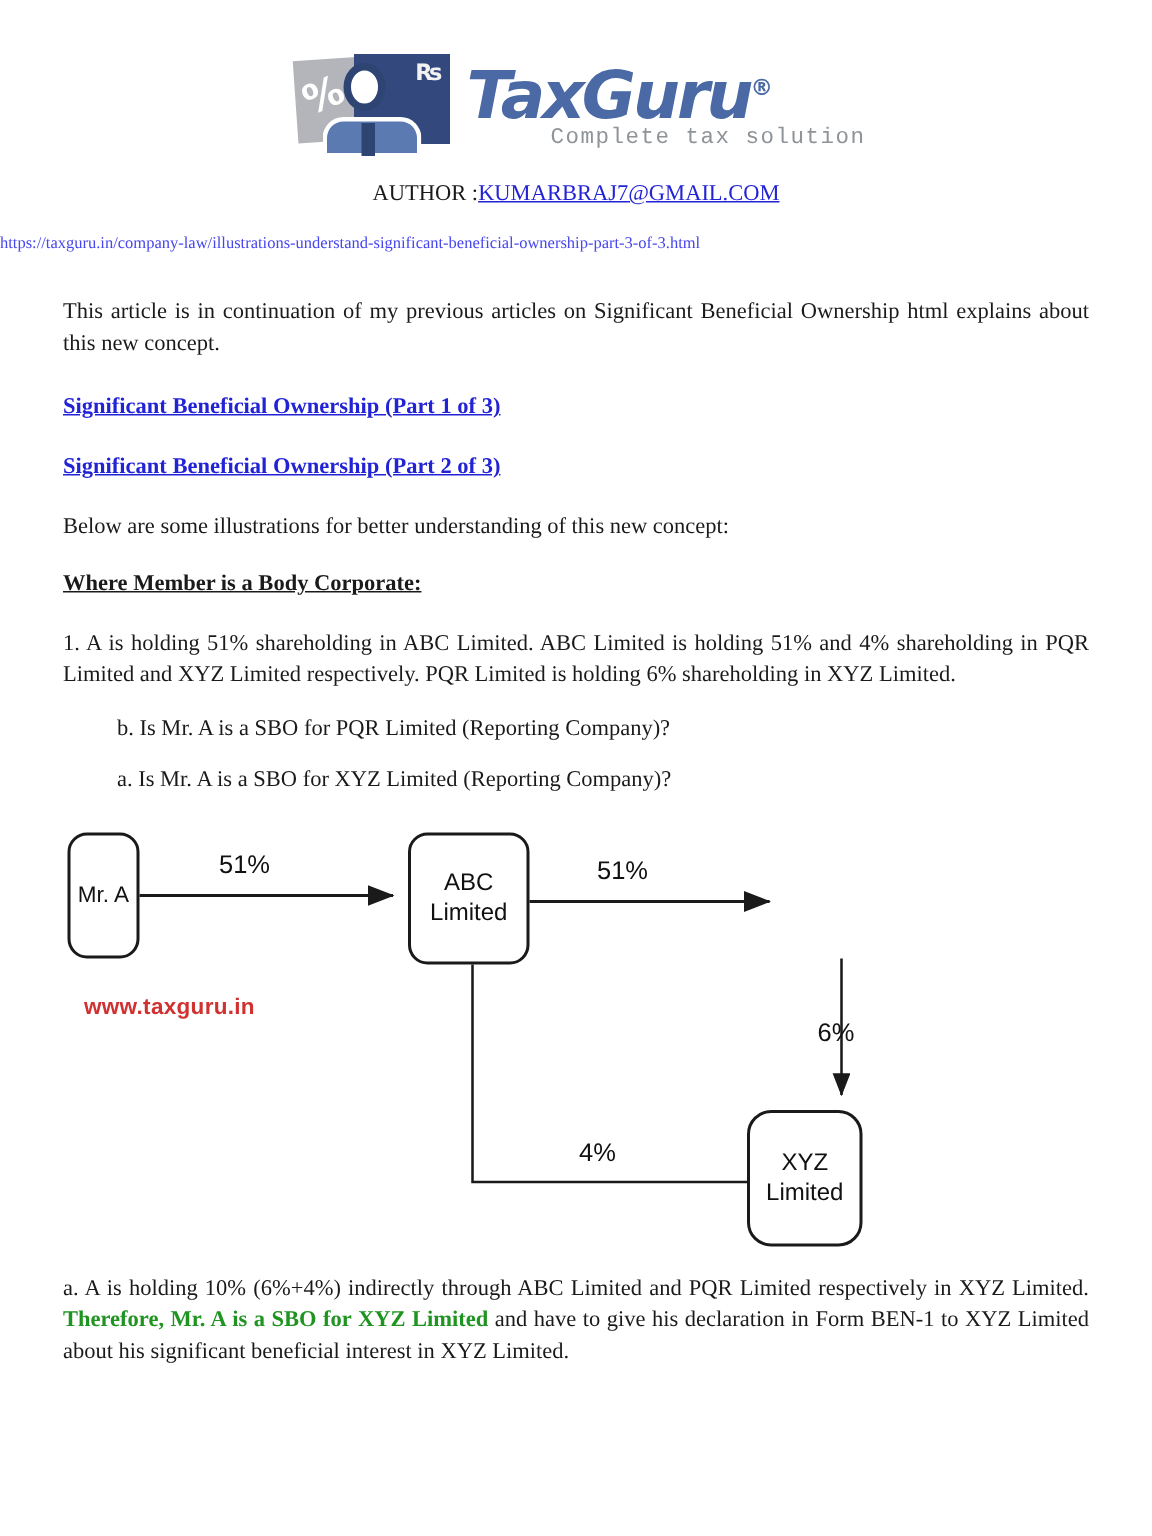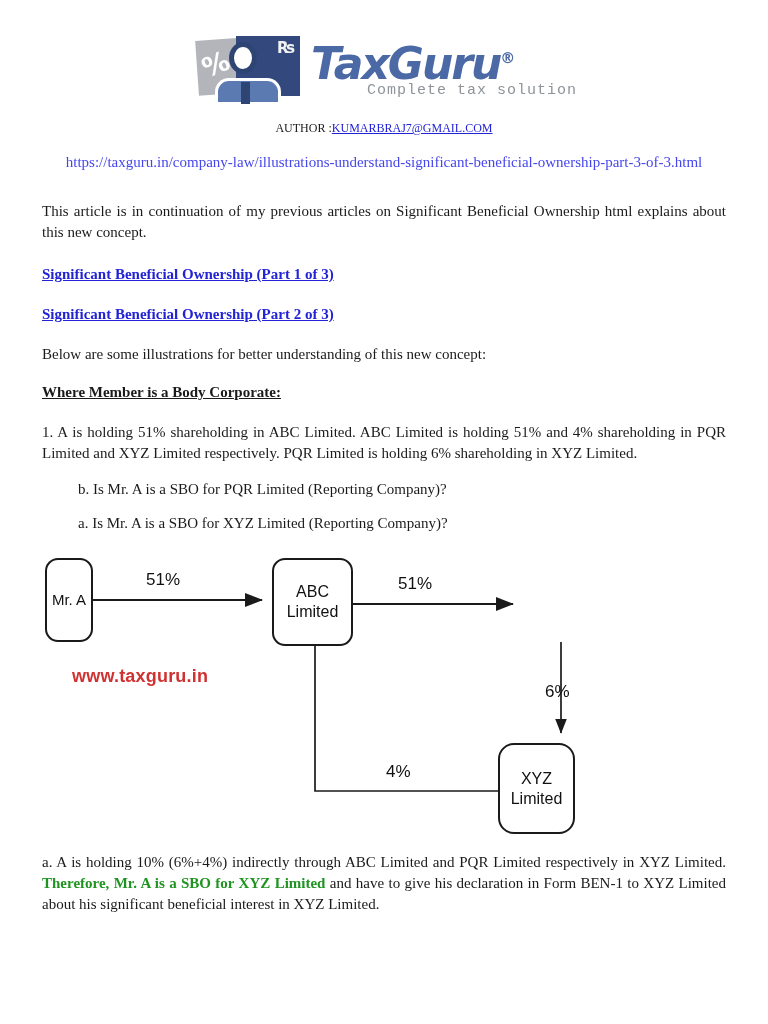--- a/index.html
+++ b/index.html
@@ -35,23 +35,23 @@
   .logo-textblock{margin-left:2px;padding-top:2px;}
   .brand-line{font-family:"DejaVu Sans",sans-serif;font-style:italic;font-weight:bold;font-size:44px;line-height:44px;color:var(--brand-blue);letter-spacing:-2px;}
   .brand-reg{font-size:15px;vertical-align:super;letter-spacing:0;}
   .brand-tagline{font-family:Liberation Mono, monospace;font-size:15px;color:#8f9499;margin-top:-4px;padding-left:56px;letter-spacing:1px;}
 
   
   .doc-title{
     margin:16px auto 0;max-width:640px;text-align:center;
     font-size:22px;line-height:30px;font-weight:bold;color:#000;
   }
-  .author-line{margin-top:17px;text-align:center;font-size:12px;}
+  .author-line{margin-top:17px;text-align:center;font-size:15px;}
   .author-line a{color:var(--link-blue);text-decoration:underline;}
-  .url-line{margin-top:18px;text-align:center;font-size:15px;}
+  .url-line{margin-top:18px;text-align:left;font-size:11px;}
   .url-line a{color:var(--url-blue);text-decoration:none;}
 
   .body-p{margin:30px 42px 0;font-size:15px;line-height:21px;text-align:justify;}
   .link-p{margin:23px 42px 0;font-size:15px;}
   .link-p a{color:var(--link-blue);font-weight:bold;text-decoration:underline;text-align:center;}
   .plain-p{margin:23px 42px 0;font-size:15px;}
   .section-h{margin:21px 42px 0;font-size:15px;font-weight:bold;text-decoration:underline;}
   .case-p{margin:21px 42px 0;font-size:15px;line-height:21px;text-align:justify;}
   .question-p{margin:17px 42px 0 78px;font-size:15px;}
 
@@ -65,21 +65,21 @@
   }
   .node-mra{left:45px;top:14px;width:48px;height:84px;font-size:15px;white-space:nowrap;}
   .node-abc{left:272px;top:14px;width:81px;height:88px;}
   .node-pqr{left:523px;top:9px;width:77px;height:89px;}
   .node-xyz{left:498px;top:199px;width:77px;height:91px;border-radius:16px;}
   .edge-label{position:absolute;font-size:17px;color:#111;}
   .lbl-51a{left:146px;top:26px;}
   .lbl-51b{left:398px;top:30px;}
   .lbl-6{left:545px;top:138px;}
   .lbl-4{left:386px;top:218px;}
-  .watermark{position:absolute;left:56px;top:122px;font-size:18px;font-weight:bold;color:var(--watermark-red);letter-spacing:0.2px;margin-left:16px;}
+  .watermark{position:absolute;left:56px;top:122px;font-size:15px;font-weight:bold;color:var(--watermark-red);letter-spacing:0.2px;}
 
   .answer-p{margin:8px 42px 0;font-size:15px;line-height:21px;text-align:justify;}
   .answer-p .green{color:var(--highlight-green);font-weight:bold;}
 </style>
 </head>
 <body>
 
 <div class="page">
 
   <div class="logo-row">

